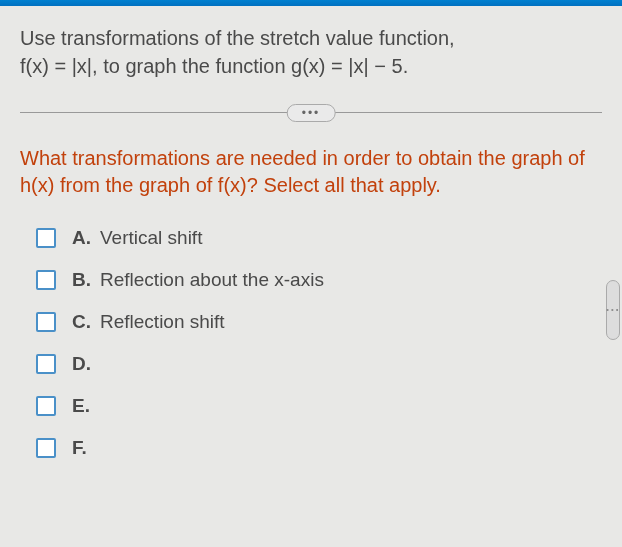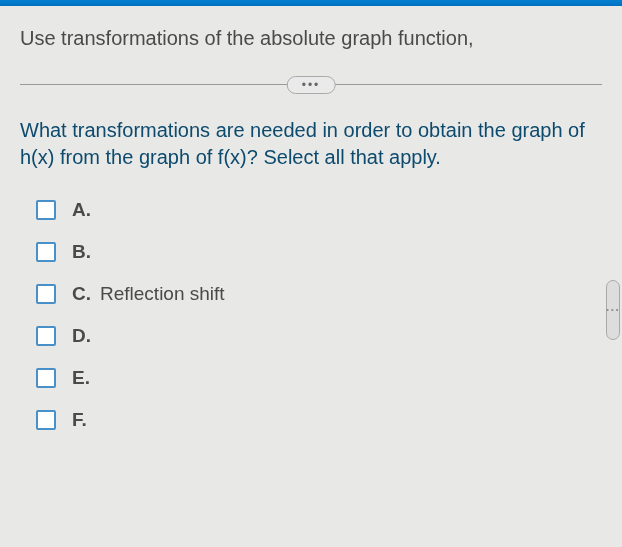--- a/index.html
+++ b/index.html
@@ -46,21 +46,21 @@
       background: #eaeaea;
       border: 1px solid #aaa;
       border-radius: 10px;
       padding: 1px 14px;
       font-size: 12px;
       color: #666;
       letter-spacing: 2px;
       cursor: pointer;
     }
     .question-prompt {
-      color: #0c4a6e;
+      color: #c2410c;
       font-size: 20px;
       line-height: 1.35;
       margin-bottom: 28px;
     }
     .options {
       padding-left: 16px;
     }
     .option-row {
       display: flex;
       align-items: center;
@@ -108,42 +108,45 @@
     }
   </style>
 </head>
 <body>
 
 <div class="top-bar"></div>
 
 <div class="content">
 
   <div class="problem-statement">
-    <div>Use transformations of the absolute graph function,</div>
+    <div>Use transformations of the stretch value function,</div>
+    <div>f(x) = |x|, to graph the function g(x) = |x| − 5.</div>
   </div>
 
   <div class="divider-wrap">
     <div class="divider-line"></div>
     <div class="ellipsis-pill">
       <span>•••</span>
     </div>
   </div>
 
   <div class="question-prompt">What transformations are needed in order to obtain the graph of h(x) from the graph of f(x)? Select all that apply.</div>
 
   <div class="options">
 
     <div class="option-row">
       <div class="checkbox"></div>
       <span class="option-letter">A.</span>
+      <span class="option-text">Vertical shift</span>
     </div>
 
     <div class="option-row">
       <div class="checkbox"></div>
       <span class="option-letter">B.</span>
+      <span class="option-text">Reflection about the x-axis</span>
     </div>
 
     <div class="option-row">
       <div class="checkbox"></div>
       <span class="option-letter">C.</span>
       <span class="option-text">Reflection shift</span>
     </div>
 
     <div class="option-row">
       <div class="checkbox"></div>

